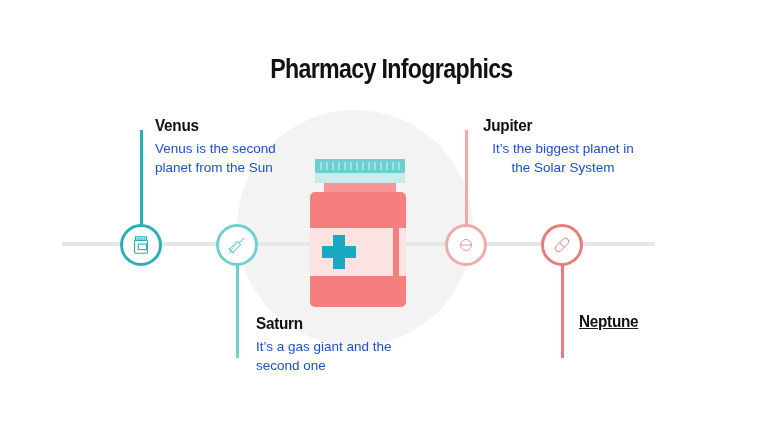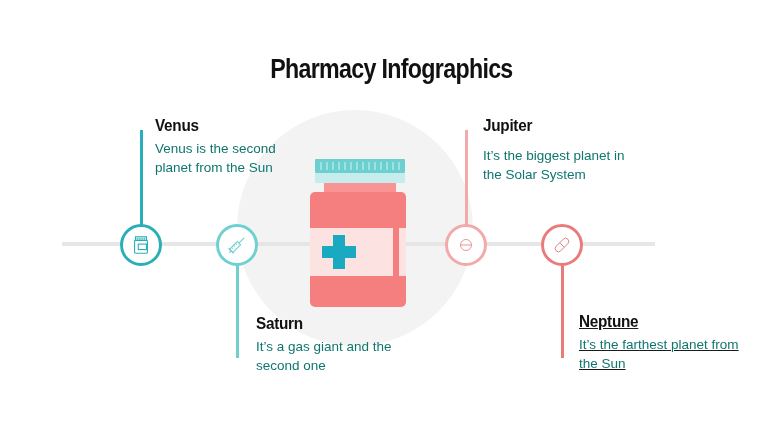--- a/index.html
+++ b/index.html
@@ -5,21 +5,21 @@
   html,body{margin:0;padding:0;background:#ffffff;}
   body{width:783px;height:440px;position:relative;overflow:hidden;font-family:"Liberation Sans",sans-serif;color:#1a1a1a;}
   .abs{position:absolute;}
   .title{left:0;top:54px;width:783px;text-align:center;font-family:"Liberation Sans",sans-serif;font-weight:700;font-size:27px;letter-spacing:-0.8px;color:#111;transform:scaleX(0.86);transform-origin:391px 0;}
   .bg-circle{left:237px;top:110px;width:236px;height:236px;border-radius:50%;background:#f3f3f3;}
   .hline{left:62px;top:242px;width:593px;height:4px;background:#e6e6e6;}
   .vline{width:3px;}
   .node{width:36px;height:36px;border-radius:50%;background:#fff;border:3px solid;box-sizing:content-box;display:flex;align-items:center;justify-content:center;}
   .node svg{width:22px;height:22px;}
   .item-title{font-weight:700;font-size:17px;color:#111;letter-spacing:-0.3px;transform:scaleX(0.9);transform-origin:0 0;white-space:nowrap;}
-  .item-desc{font-size:13.5px;line-height:19px;color:#0f766e;width:160px;}
+  .item-desc{font-size:13.5px;line-height:19px;color:#1d4ed8;width:160px;}
   .bottle{left:305px;top:155px;width:106px;height:155px;}
 </style>
 </head>
 <body>
 
 <div class="abs title">Pharmacy Infographics</div>
 
 <div class="abs bg-circle"></div>
 <div class="abs hline"></div>
 
@@ -97,28 +97,27 @@
 
 <div class="abs vline" style="left:465px;top:130px;height:96px;background:#f2a9a9;"></div>
 <div class="abs node" style="left:445px;top:224px;border-color:#f2a9a9;">
   <svg viewBox="0 0 24 24" fill="none" stroke="#e08f8f" stroke-width="1">
     <circle cx="12" cy="12" r="6"></circle>
     <line x1="6" y1="12" x2="18" y2="12"></line>
   </svg>
 </div>
 <div class="abs" style="left:483px;top:116px;">
   <div class="item-title">Jupiter</div>
-  <div class="item-desc" style="margin-top:10px;">It’s the biggest planet in the Solar System</div>
+  <div class="item-desc" style="margin-top:3px;text-align:center;">It’s the biggest planet in the Solar System</div>
 </div>
 
 <div class="abs vline" style="left:561px;top:262px;height:96px;background:#ea7b7b;"></div>
 <div class="abs node" style="left:541px;top:224px;border-color:#ea7b7b;">
   <svg viewBox="0 0 24 24" fill="none" stroke="#d98080" stroke-width="1">
     <g transform="rotate(-45 12 12)">
       <rect x="3" y="8.5" width="18" height="7" rx="3.5"></rect>
       <line x1="12" y1="8.5" x2="12" y2="15.5"></line>
     </g>
   </svg>
 </div>
 <div class="abs" style="left:579px;top:312px;text-decoration:underline;">
   <div class="item-title">Neptune</div>
-  <div class="item-desc" style="margin-top:3px;">It’s the farthest planet from the Sun</div>
 </div>
 
 </body></html>

